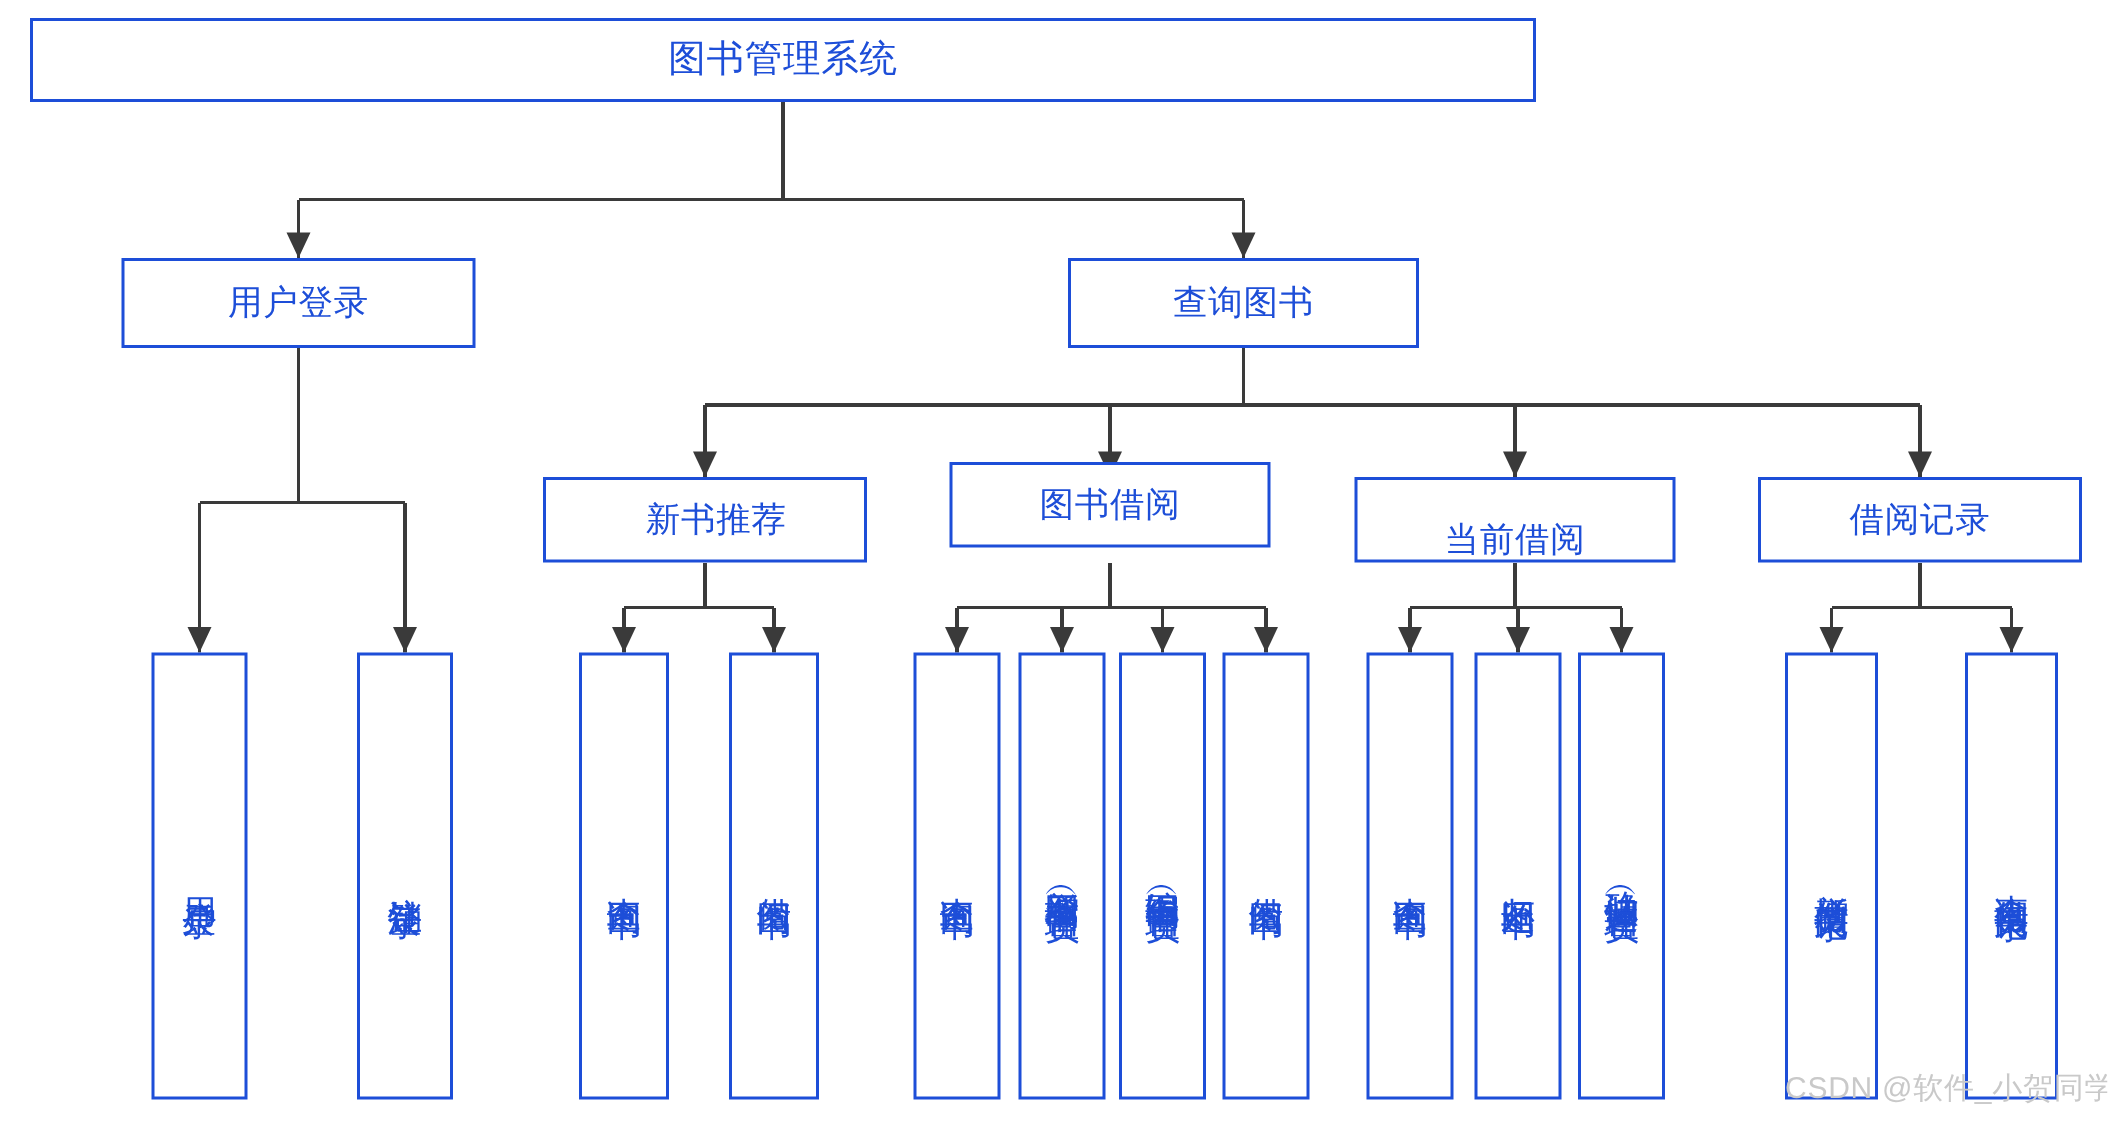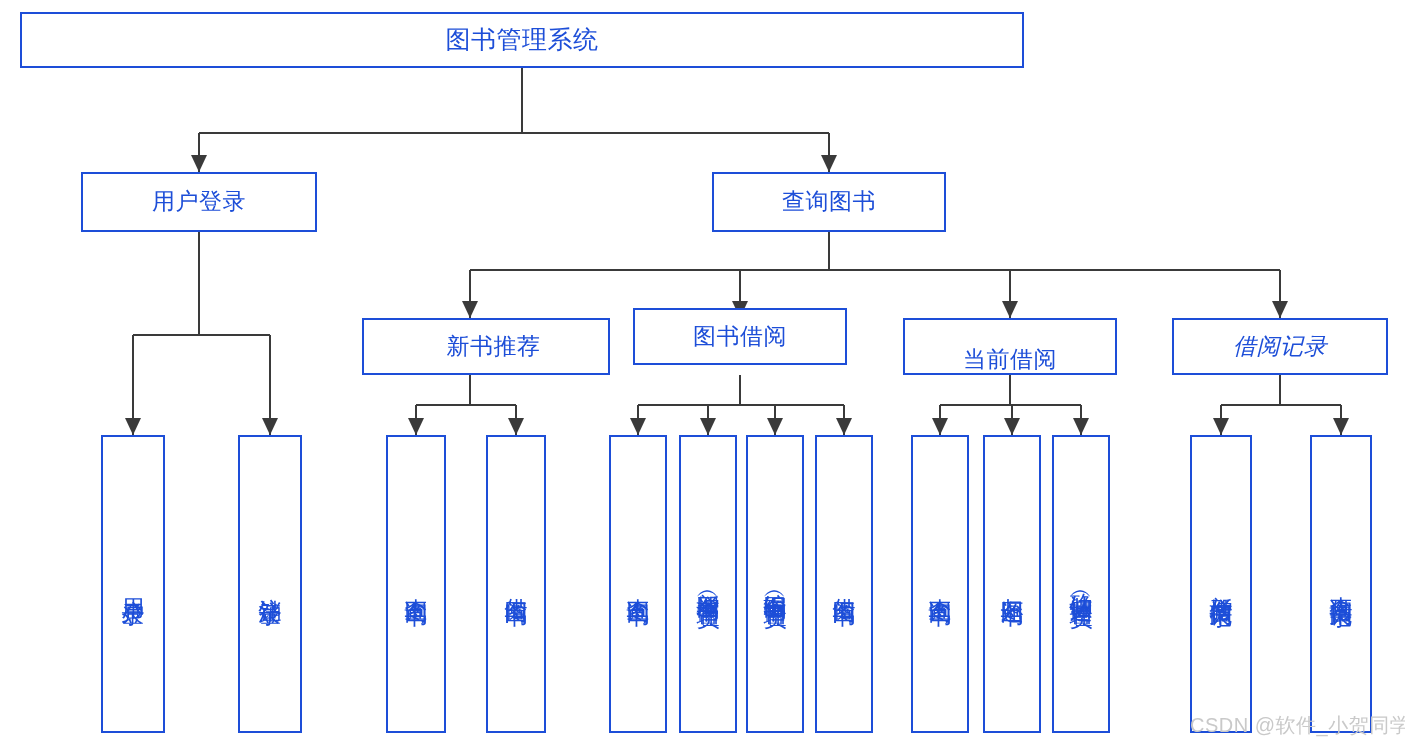--- a/index.html
+++ b/index.html
@@ -128,30 +128,30 @@
   <div id="nodes">
       <div class="node title horiz" style="left: 20px; top: 12px; width: 1004px; height: 56px;">
         <span class="label">图书管理系统</span>
       </div>
       <div class="node level2 horiz" style="left: 81px; top: 172px; width: 236px; height: 60px;">
         <span class="label">用户登录</span>
       </div>
       <div class="node level2 horiz" style="left: 712px; top: 172px; width: 234px; height: 60px;">
         <span class="label">查询图书</span>
       </div>
-      <div class="node level3 horiz" style="left: 362px; top: 318px; width: 248px; height: 57px; padding-left: 15px;">
+      <div class="node level3 horiz" style="left: 362px; top: 318px; width: 216px; height: 57px; padding-left: 15px;">
         <span class="label">新书推荐</span>
       </div>
       <div class="node level3 horiz" style="left: 633px; top: 308px; width: 214px; height: 57px;">
         <span class="label">图书借阅</span>
       </div>
       <div class="node level3 horiz" style="left: 903px; top: 318px; width: 214px; height: 57px; align-items: flex-end;">
         <span class="label">当前借阅</span>
       </div>
-      <div class="node level3 horiz" style="left: 1172px; top: 318px; width: 216px; height: 57px; font-style: italic;">
+      <div class="node level3 horiz" style="left: 1172px; top: 318px; width: 216px; height: 57px;">
         <span class="label">借阅记录</span>
       </div>
       <div class="node leaf vert" style="left: 101px; top: 435px; width: 64px; height: 298px;">
         <span class="label">用户登录</span>
       </div>
       <div class="node leaf vert" style="left: 238px; top: 435px; width: 64px; height: 298px;">
         <span class="label">注销登录</span>
       </div>
       <div class="node leaf vert" style="left: 386px; top: 435px; width: 60px; height: 298px;">
         <span class="label">查询图书</span>

